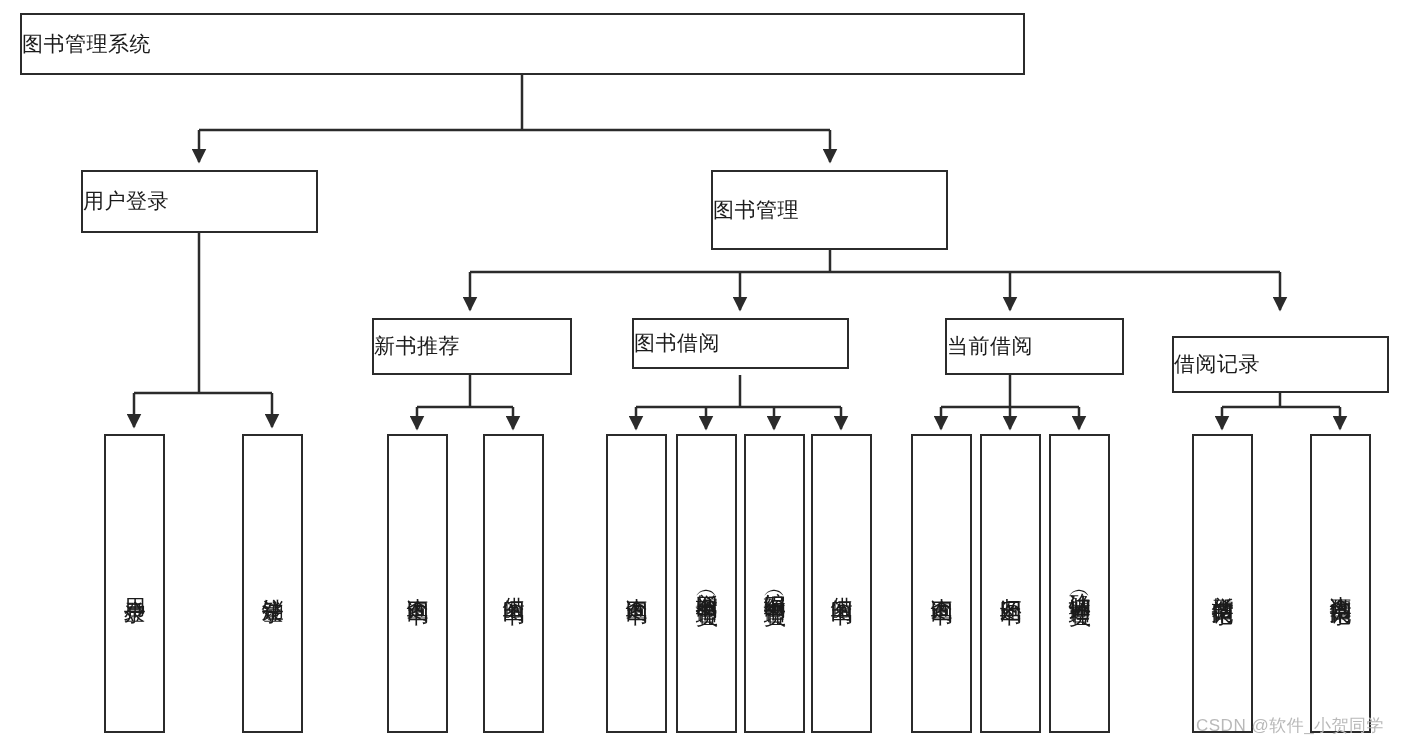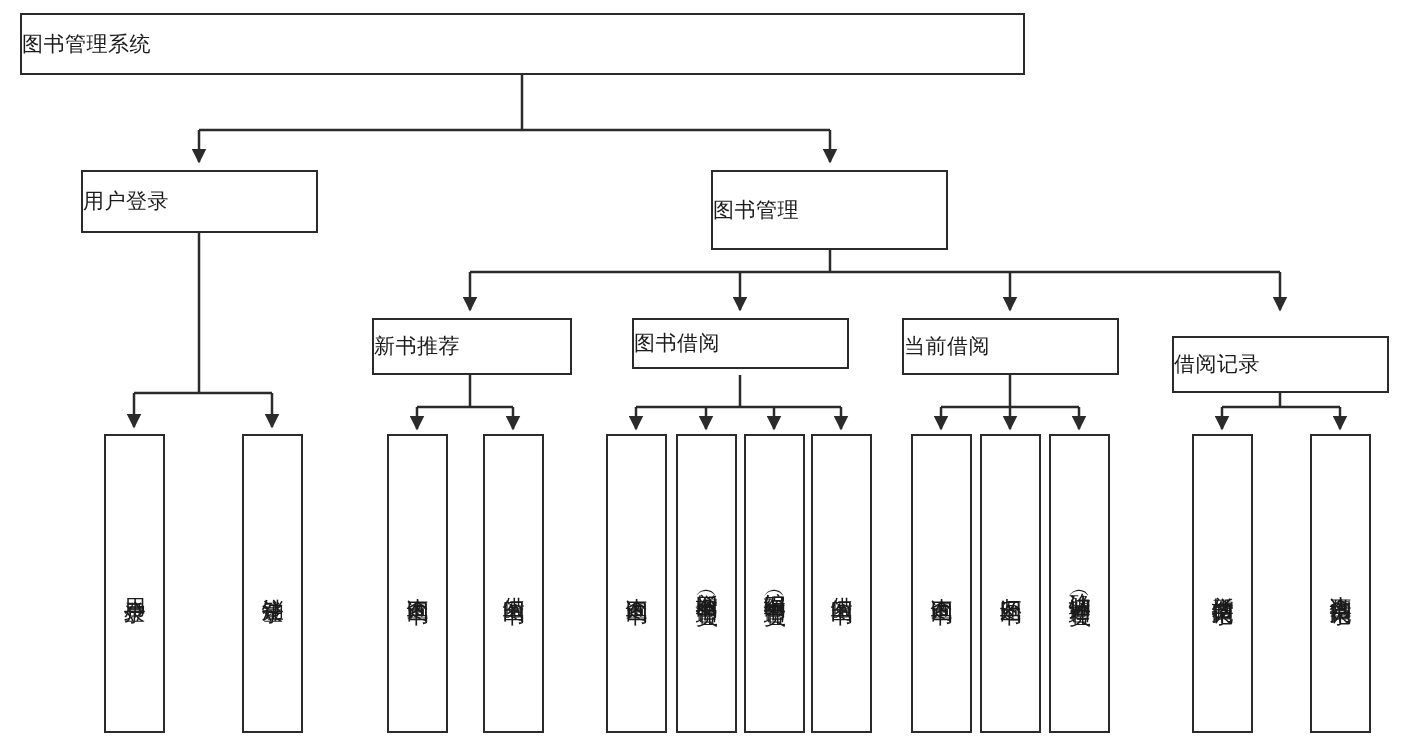--- a/index.html
+++ b/index.html
@@ -130,21 +130,21 @@
   <div class="node-box" style="left:711px; top:170px; width:237px; height:80px;">
     <span class="node-label">图书管理</span>
   </div>
 
   <div class="node-box" style="left:362px; top:318px; width:200px; height:57px;margin-left:10px;">
     <span class="node-label">新书推荐</span>
   </div>
   <div class="node-box" style="left:632px; top:318px; width:217px; height:51px;">
     <span class="node-label">图书借阅</span>
   </div>
-  <div class="node-box" style="left:902px; top:318px; width:217px; height:57px;">
+  <div class="node-box" style="left:945px; top:318px; width:179px; height:57px;">
     <span class="node-label">当前借阅</span>
   </div>
   <div class="node-box" style="left:1172px; top:336px; width:217px; height:57px;">
     <span class="node-label">借阅记录</span>
   </div>
 
   <div class="node-box vertical" style="left:104px; top:434px; width:61px; height:299px;">
     <span class="node-label">用户登录</span>
   </div>
   <div class="node-box vertical" style="left:242px; top:434px; width:61px; height:299px;">
@@ -181,14 +181,15 @@
     <span class="node-label">确认归还（管理员）</span>
   </div>
 
   <div class="node-box vertical" style="left:1192px; top:434px; width:61px; height:299px;">
     <span class="node-label">新增借阅记录</span>
   </div>
   <div class="node-box vertical" style="left:1310px; top:434px; width:61px; height:299px;">
     <span class="node-label">查询借阅记录</span>
   </div>
 
+  <div class="watermark" style="left:1196px; top:714px;">CSDN @软件_小贺同学</div>
 
 </div>
 
 </body></html>

